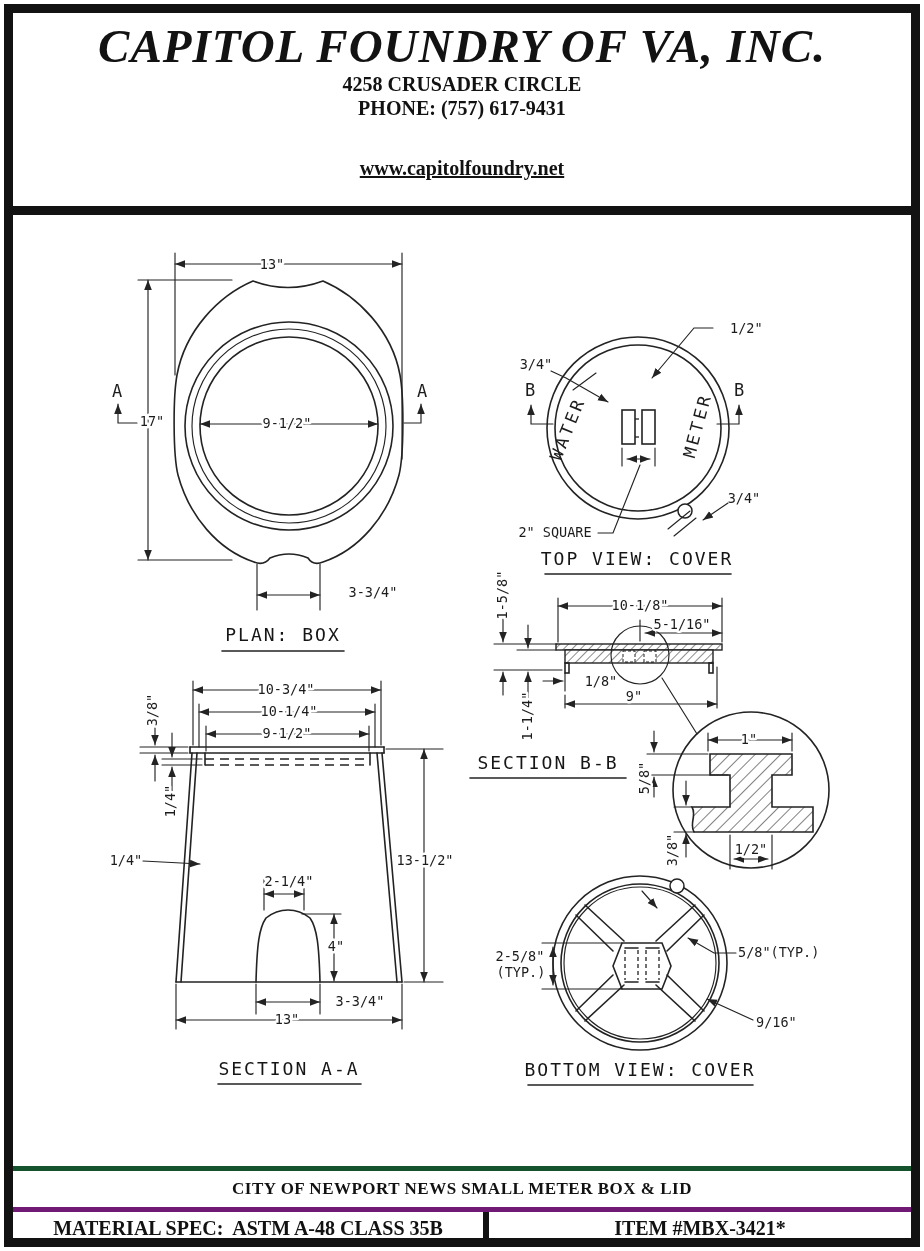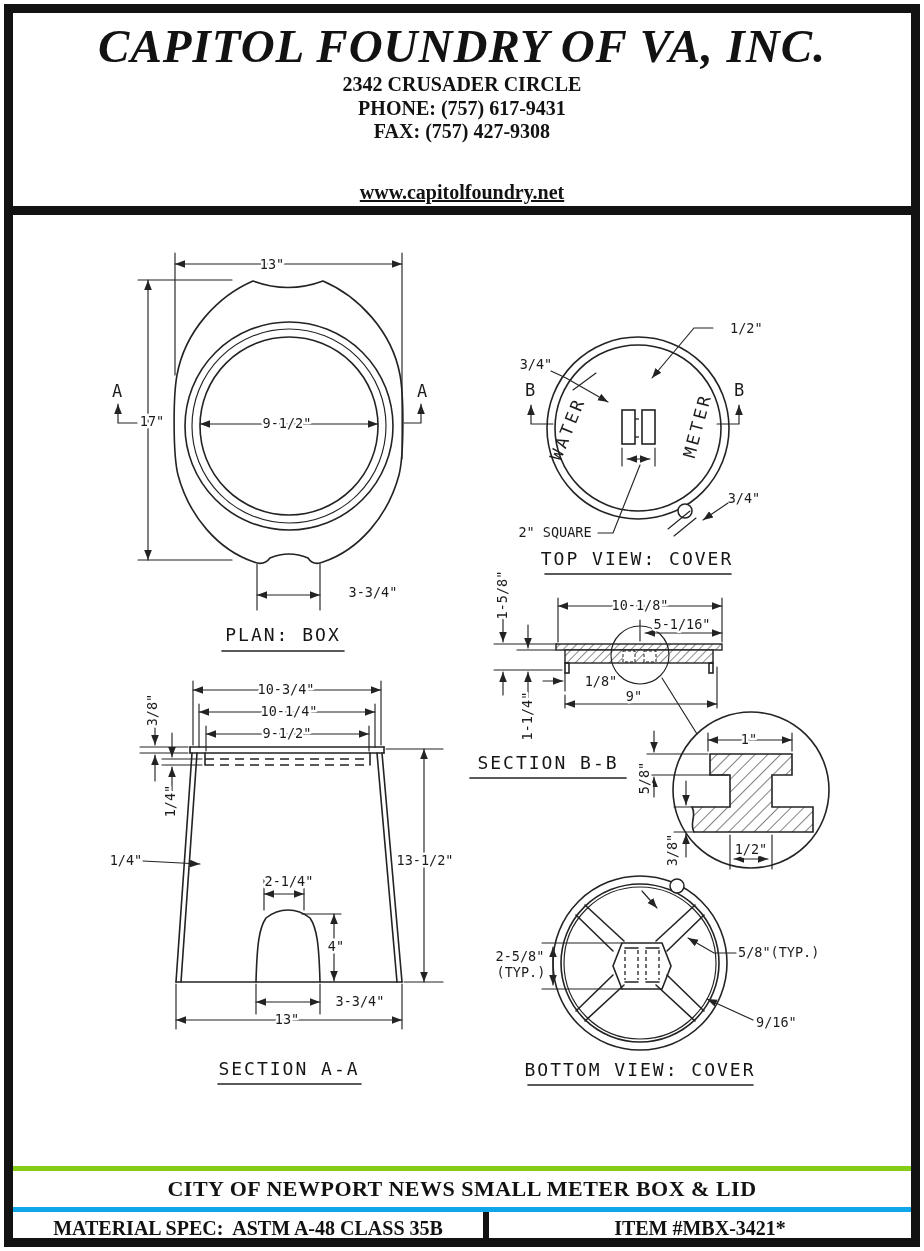--- a/index.html
+++ b/index.html
@@ -16,25 +16,25 @@
   .company {
     margin-top:6px;
     font-style:italic; font-weight:bold; font-size:47px; letter-spacing:1px;
     font-family:"Liberation Serif", serif;
   }
   .addr { font-weight:bold; font-size:20px; line-height:23.5px; font-family:"Liberation Serif", serif; }
   .web { font-weight:bold; font-size:20px; line-height:24px; text-decoration:underline;margin-top:36px; }
   .drawing { position:relative; height:951px; background:#fff; }
   .drawing svg { display:block; }
   .f-title {
-    height:36px; border-top:5px solid #84cc16;
-    text-align:center; font-weight:bold; font-size:22px; line-height:36px;
+    height:36px; border-top:5px solid #14532d;
+    text-align:center; font-weight:bold; font-size:17px; line-height:36px;
     letter-spacing:0.5px;
   }
-  .f-row { height:33px; border-top:5px solid #0ea5e9; display:flex; }
+  .f-row { height:33px; border-top:5px solid #701a75; display:flex; }
   .f-cell {
     font-weight:bold; font-size:20px; line-height:32px; text-align:center;
     white-space:pre;
   }
   .f-cell.left  { width:470px; border-right:6px solid #121212; }
   .f-cell.right { flex:1; }
 
   
   .ln   { stroke:#232323; stroke-width:1.6; fill:none; stroke-linecap:round; }
   .thin { stroke:#232323; stroke-width:1.15; fill:none; stroke-linecap:round; }
@@ -51,23 +51,22 @@
     font-family:"DejaVu Sans Mono", monospace; font-size:17px; letter-spacing:3px; fill:#1c1c1c;
   }
 </style>
 </head>
 <body>
 
 <div class="page">
 
   <div class="header">
     <div class="company">CAPITOL FOUNDRY OF VA, INC.</div>
-    <div class="addr">2342 CRUSADER CIRCLE</div>
+    <div class="addr">4258 CRUSADER CIRCLE</div>
     <div class="addr">PHONE: (757) 617-9431</div>
-    <div class="addr">FAX: (757) 427-9308</div>
     <div class="web">www.capitolfoundry.net</div>
   </div>
 
   <div class="drawing">
   <svg width="898" height="951" viewBox="13 208 898 951" xmlns="http://www.w3.org/2000/svg">
     <defs>
       <marker id="ar" markerUnits="userSpaceOnUse" markerWidth="12" markerHeight="10" refX="10" refY="5" orient="auto-start-reverse">
         <path d="M0,1.2 L10,5 L0,8.8 Z" fill="#232323"></path>
       </marker>
       <pattern id="h1" width="6" height="6" patternUnits="userSpaceOnUse" patternTransform="rotate(45)">

